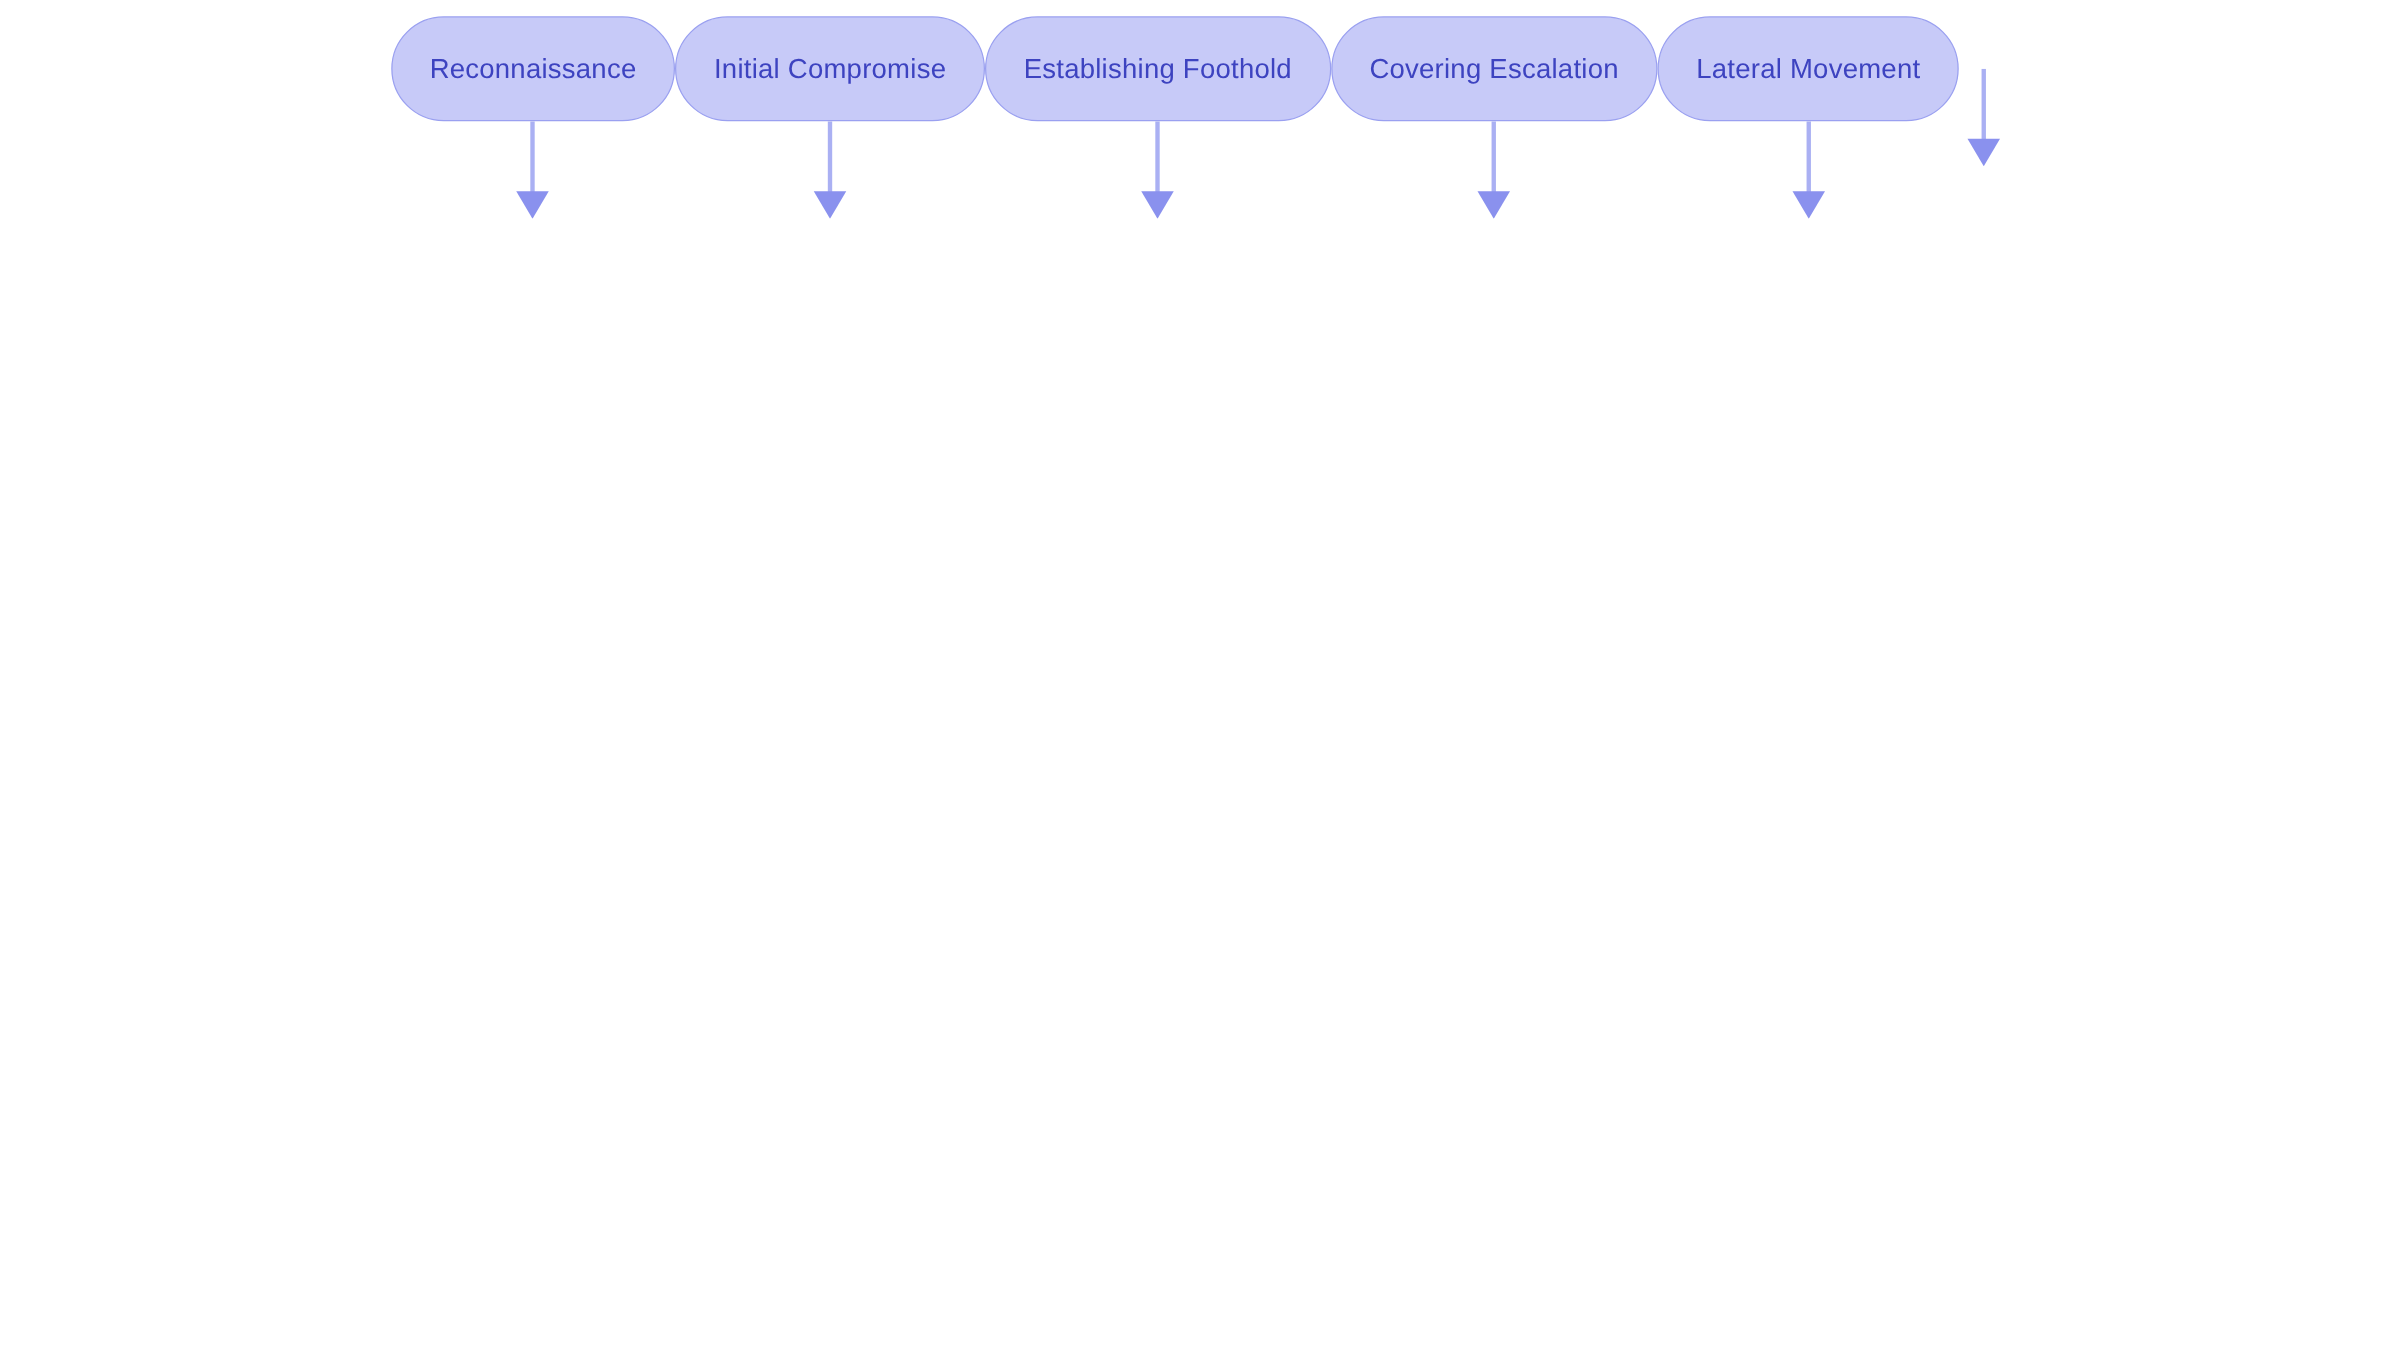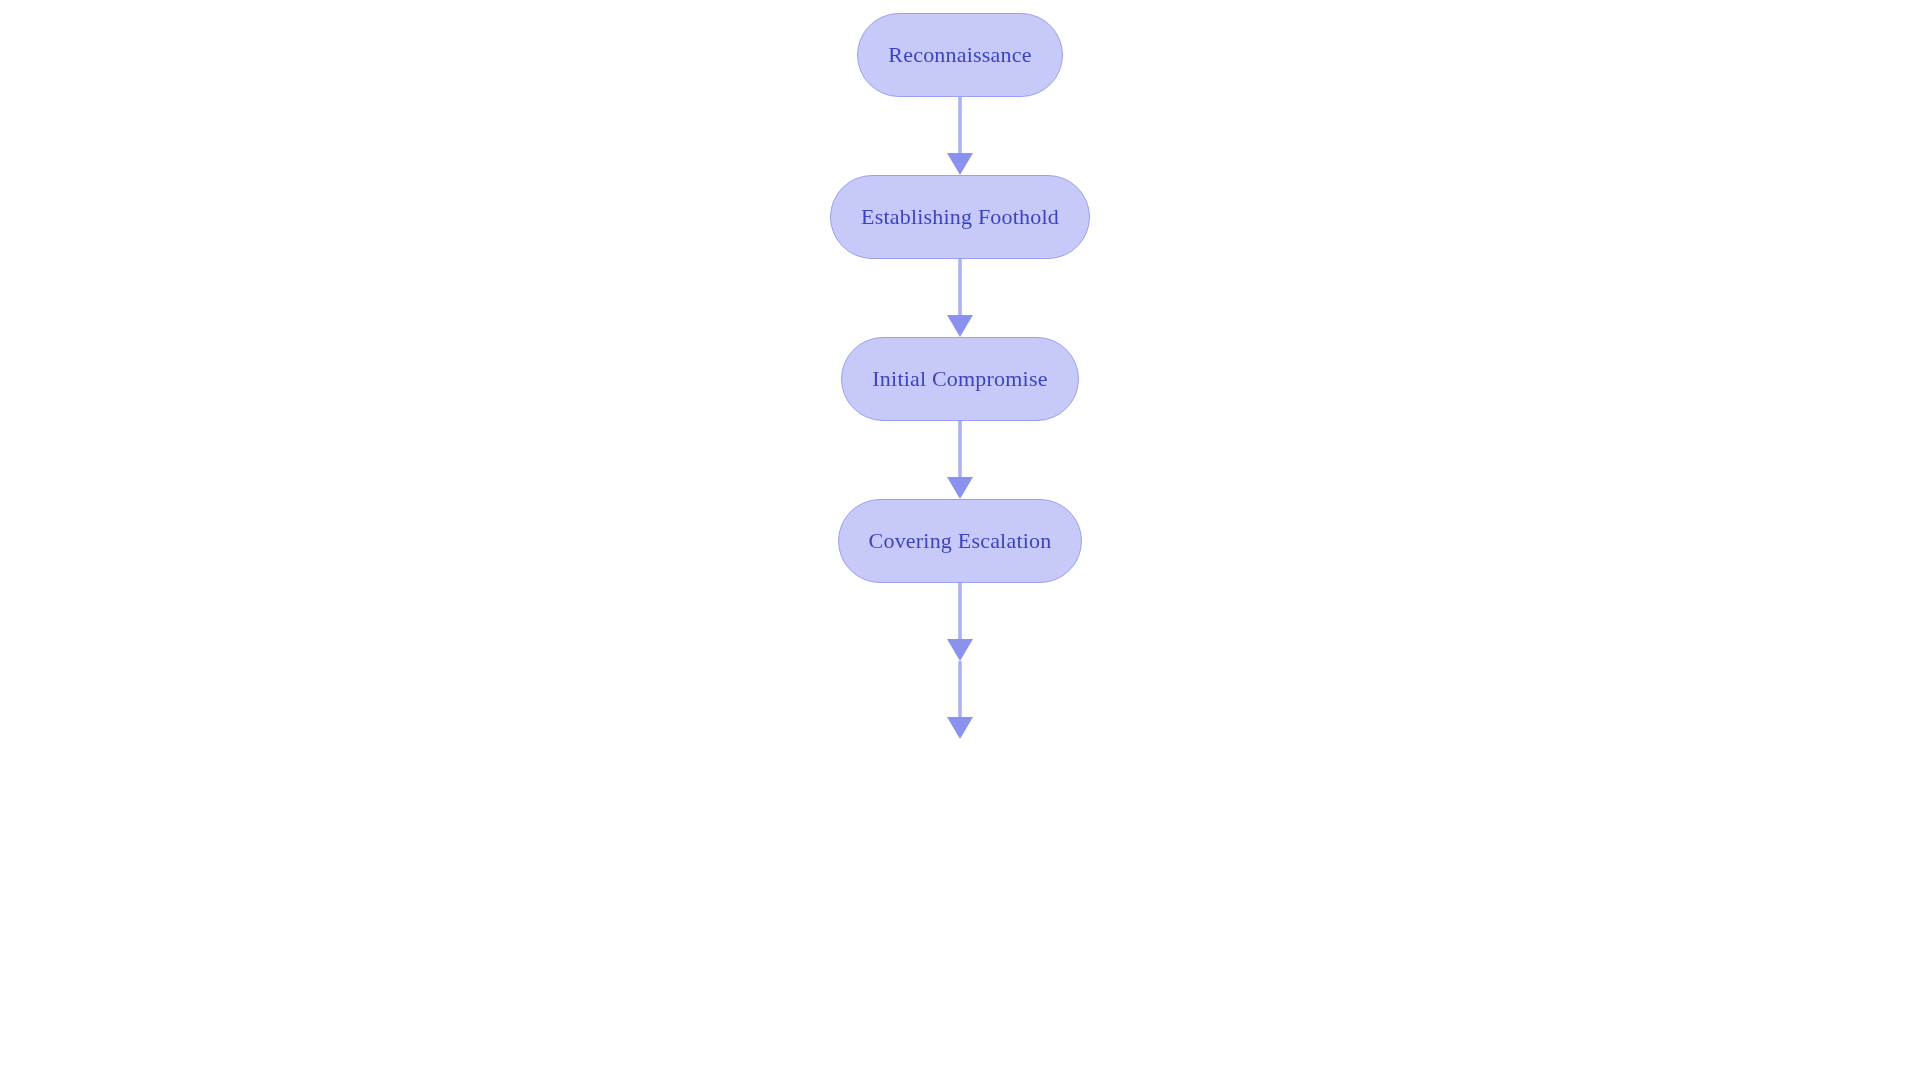--- a/index.html
+++ b/index.html
@@ -21,23 +21,22 @@
   .canvas {
     width: 1920px;
     height: 1083px;
     display: flex;
     flex-direction: column;
     align-items: center;
     padding-top: 13px;
   }
   .flow {
     display: flex;
-    flex-direction: column;
+    flex-direction: row;
     align-items: center;
-    font-family: Liberation Serif, serif;
   }
   .flow-step {
     display: flex;
     flex-direction: column;
     align-items: center;
   }
   .node {
     height: 84px;
     padding: 0 30px;
     border-radius: 42px;
@@ -75,48 +74,57 @@
       <span class="node-label">Reconnaissance</span>
     </div>
     <svg class="connector" width="40" height="78" viewBox="0 0 40 78" aria-hidden="true">
       <line x1="20" y1="0" x2="20" y2="57"></line>
       <polygon points="7,56 33,56 20,78"></polygon>
     </svg>
   </div>
 
   <div class="flow-step">
     <div class="node">
-      <span class="node-label">Establishing Foothold</span>
+      <span class="node-label">Initial Compromise</span>
     </div>
     <svg class="connector" width="40" height="78" viewBox="0 0 40 78" aria-hidden="true">
       <line x1="20" y1="0" x2="20" y2="57"></line>
       <polygon points="7,56 33,56 20,78"></polygon>
     </svg>
   </div>
 
   <div class="flow-step">
     <div class="node">
-      <span class="node-label">Initial Compromise</span>
+      <span class="node-label">Establishing Foothold</span>
     </div>
     <svg class="connector" width="40" height="78" viewBox="0 0 40 78" aria-hidden="true">
       <line x1="20" y1="0" x2="20" y2="57"></line>
       <polygon points="7,56 33,56 20,78"></polygon>
     </svg>
   </div>
 
   <div class="flow-step">
     <div class="node">
       <span class="node-label">Covering Escalation</span>
     </div>
     <svg class="connector" width="40" height="78" viewBox="0 0 40 78" aria-hidden="true">
       <line x1="20" y1="0" x2="20" y2="57"></line>
       <polygon points="7,56 33,56 20,78"></polygon>
     </svg>
   </div>
 
+  <div class="flow-step">
+    <div class="node">
+      <span class="node-label">Lateral Movement</span>
+    </div>
+    <svg class="connector" width="40" height="78" viewBox="0 0 40 78" aria-hidden="true">
+      <line x1="20" y1="0" x2="20" y2="57"></line>
+      <polygon points="7,56 33,56 20,78"></polygon>
+    </svg>
+  </div>
 
   <div class="flow-step">
     <svg class="connector" width="40" height="78" viewBox="0 0 40 78" aria-hidden="true">
       <line x1="20" y1="0" x2="20" y2="57"></line>
       <polygon points="7,56 33,56 20,78"></polygon>
     </svg>
   </div>
 
 </div>
 </div>

